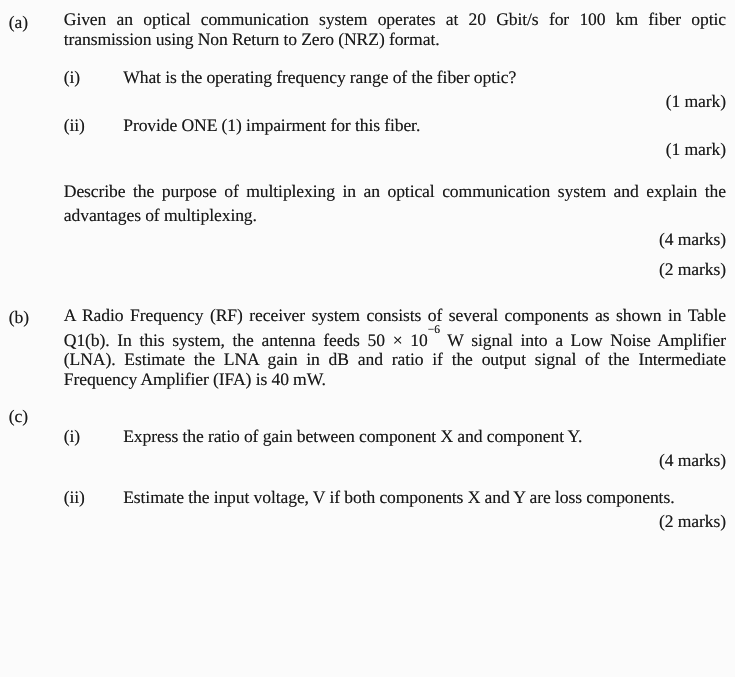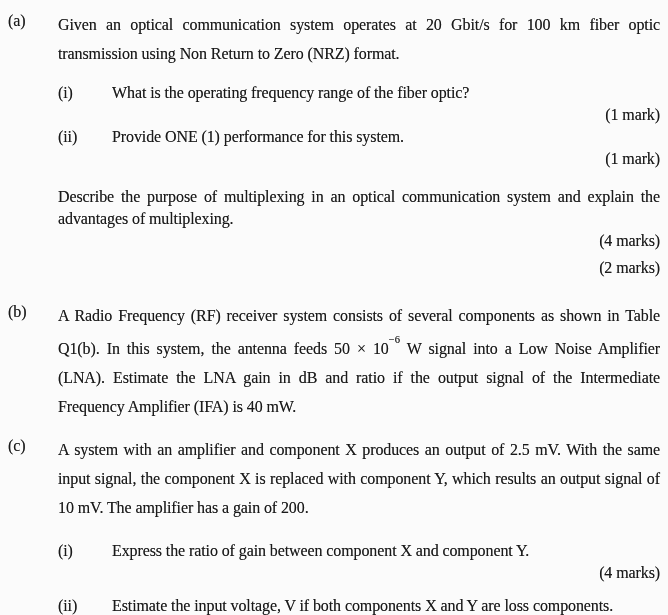--- a/index.html
+++ b/index.html
@@ -13,21 +13,21 @@
   .page {
     width: 668px; height: 615px;
     padding: 10px 8px 0 8px;
     overflow: hidden;
     text-shadow: 0 0 0.4px rgba(25,25,25,0.55);
     letter-spacing: -0.1px;
   }
   .part { display: flex; }
   .part-label { width: 50px; flex-shrink: 0; line-height: 22px; }
   .part-content { flex: 1; min-width: 0; }
-  .para { line-height: 29px; text-align: justify; }
+  .para { line-height: 18px; text-align: justify; }
   .items { margin-top: 14px; }
   .item-row { display: flex; }
   .item-label { width: 54px; flex-shrink: 0; line-height: 22px; }
   .item-text { flex: 1; min-width: 0; line-height: 22px; text-align: justify; }
   .marks { line-height: 22px; text-align: right; }
   b { font-weight: normal; }
   sup.exp { font-size: 10.5px; position: relative; top: -5px; letter-spacing: 0; }
   .part-b { margin-top: 22px; }
   .part-c { margin-top: 14px; }
   .mt5  { margin-top: 5px; }
@@ -50,21 +50,21 @@
           <div class="item-row">
             <span class="item-label">(i)</span>
             <p class="item-text"><span>What is the operating frequency range of the fiber optic?</span></p>
           </div>
           <div class="marks">(1 mark)</div>
         </div>
 
         <div class="item">
           <div class="item-row">
             <span class="item-label">(ii)</span>
-            <p class="item-text"><span>Provide </span><b>ONE (1)</b><span> performance for this system.</span></p>
+            <p class="item-text"><span>Provide </span><b>ONE (1)</b><span> impairment for this fiber.</span></p>
           </div>
           <div class="marks">(1 mark)</div>
         </div>
 
         <div class="item mt16">
           <div class="item-row">
             <p class="item-text"><span>Describe the purpose of multiplexing in an optical communication system and explain the advantages of multiplexing.</span></p>
           </div>
           <div class="marks">(4 marks)</div>
         </div>
@@ -80,21 +80,20 @@
   <section class="part part-b">
     <div class="part-label">(b)</div>
     <div class="part-content">
       <p class="para"><span>A Radio Frequency (RF) receiver system consists of several components as shown in </span><b>Table Q1(b)</b><span>. In this system, the antenna feeds 50 × 10</span><sup class="exp">−6</sup><span> W signal into a Low Noise Amplifier (LNA). Estimate the LNA gain in dB and ratio if the output signal of the Intermediate Frequency Amplifier (IFA) is 40 mW.</span></p>
     </div>
   </section>
 
   <section class="part part-c">
     <div class="part-label">(c)</div>
     <div class="part-content">
-      <p class="para"><span>A system with an amplifier and component X produces an output of 2.5 mV. With the same input signal, the component X is replaced with component Y, which results an output signal of 10 mV. The amplifier has a gain of 200.</span></p>
 
       <div class="item mt18">
         <div class="item-row">
           <span class="item-label">(i)</span>
           <p class="item-text"><span>Express the ratio of gain between component X and component Y.</span></p>
         </div>
         <div class="marks">(4 marks)</div>
       </div>
 
       <div class="item mt11">

